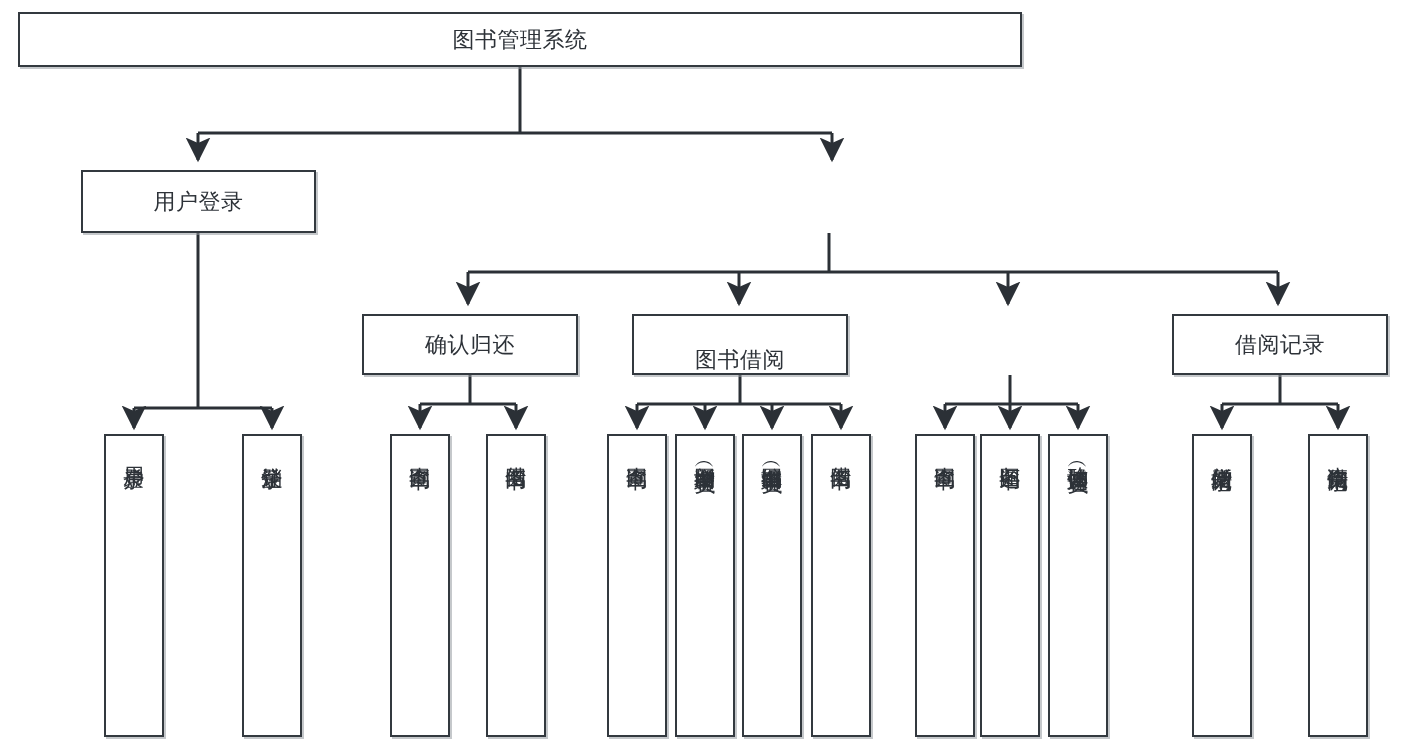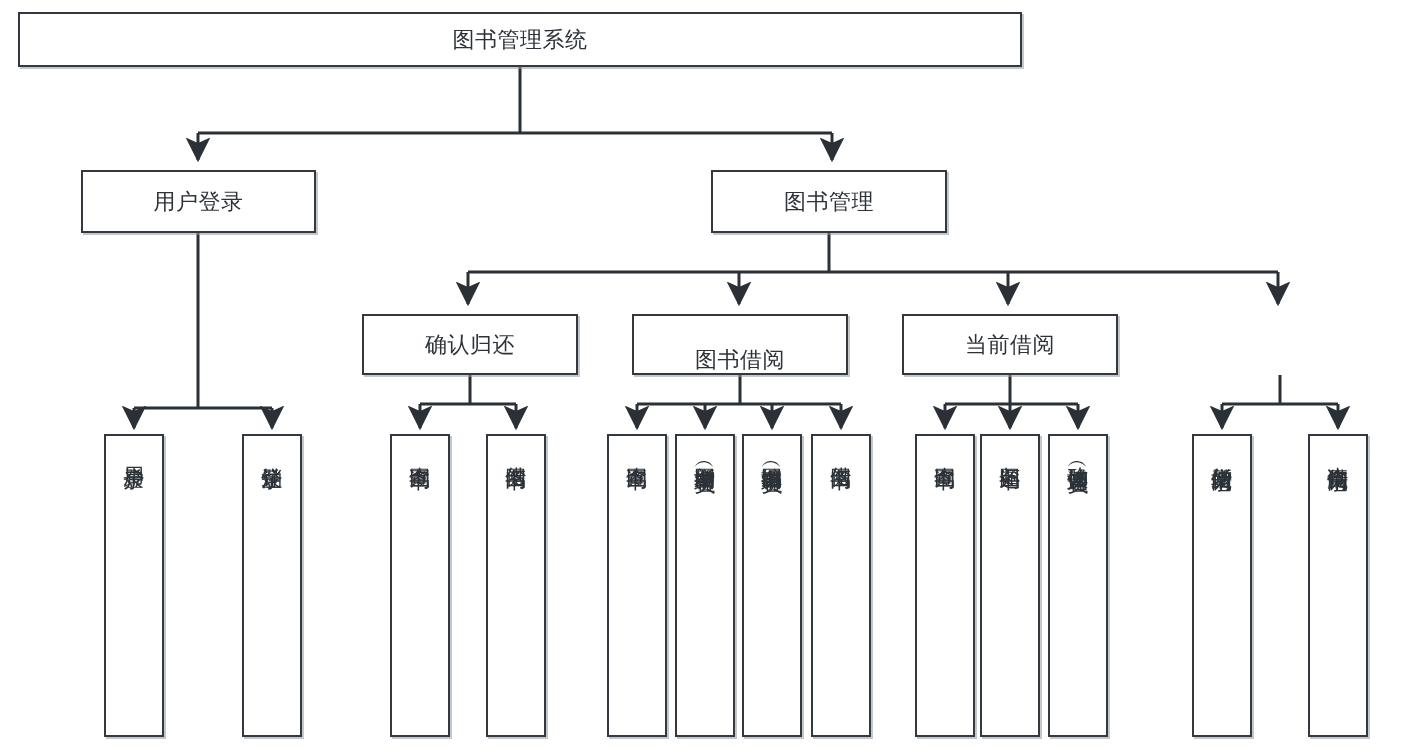--- a/index.html
+++ b/index.html
@@ -123,36 +123,33 @@
   </svg>
 
   <div class="node" style="left:18px; top:12px; width:1004px; height:55px;">
     <span class="label">图书管理系统</span>
   </div>
 
   <div class="node" style="left:81px; top:170px; width:235px; height:63px;">
     <span class="label">用户登录</span>
   </div>
 
-  <div class="node" style="left:711px; top:170px; width:236px; height:63px;">
-    <span class="label">图书管理</span>
-  </div>
 
   <div class="node" style="left:362px; top:314px; width:216px; height:61px;">
     <span class="label">确认归还</span>
   </div>
 
   <div class="node" style="left:632px; top:314px; width:216px; height:61px;align-items:flex-end;">
     <span class="label">图书借阅</span>
   </div>
 
-  <div class="node" style="left:902px; top:314px; width:216px; height:61px;">
-    <span class="label">当前借阅</span>
-  </div>
-
+
+  <div class="node" style="left:1172px; top:314px; width:216px; height:61px;">
+    <span class="label">借阅记录</span>
+  </div>
 
   <div class="node vertical" style="left:104px; top:434px; width:60px; height:303px;">
     <span class="label">用户登录</span>
   </div>
 
   <div class="node vertical" style="left:242px; top:434px; width:60px; height:303px;">
     <span class="label">注销登录</span>
   </div>
 
   <div class="node vertical" style="left:390px; top:434px; width:60px; height:303px;">

